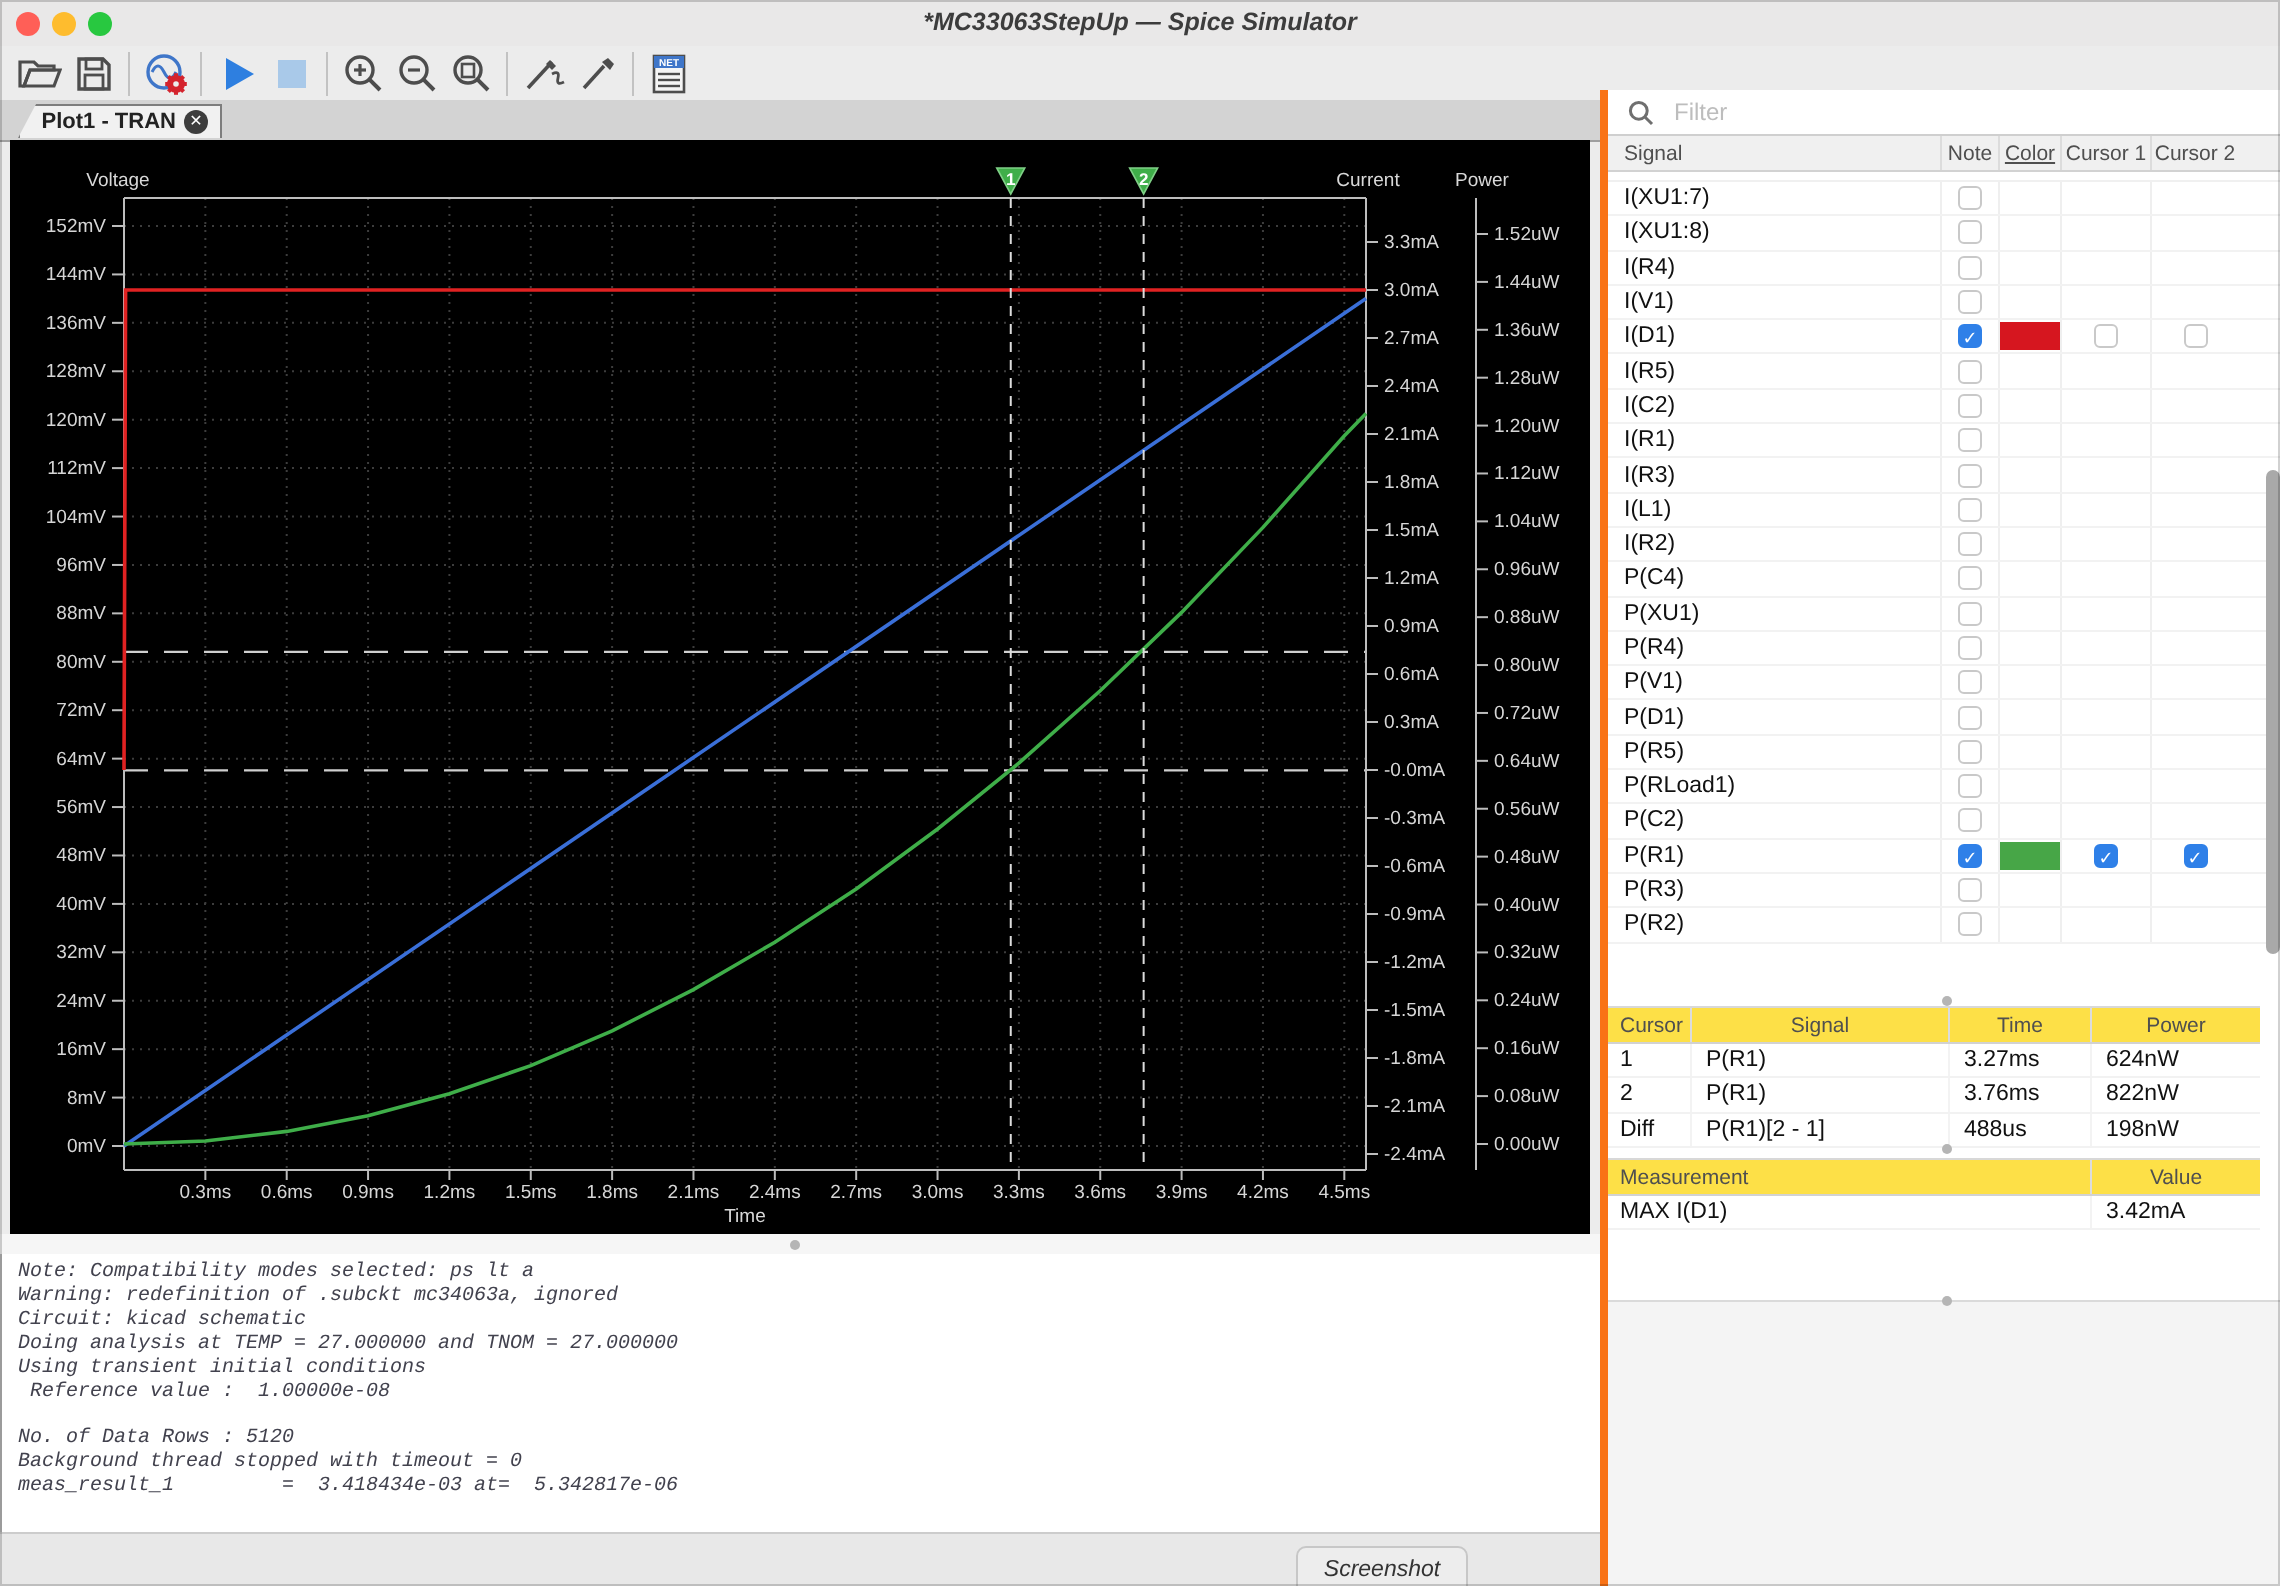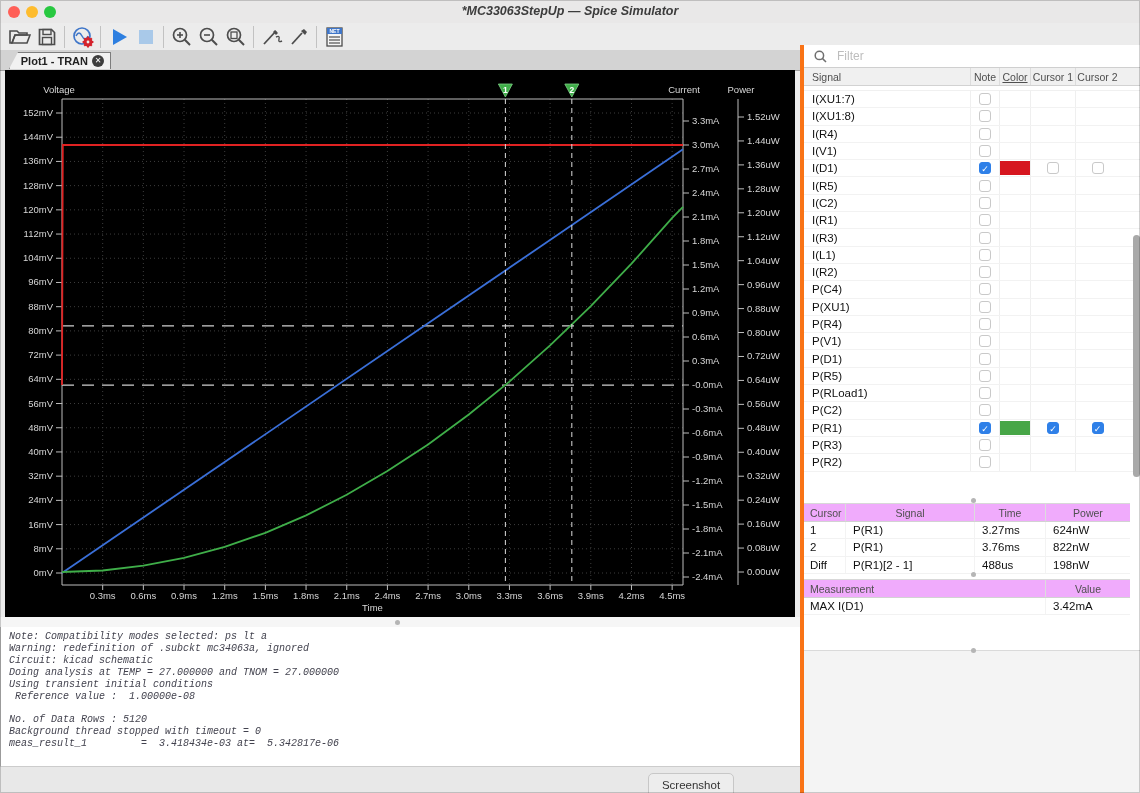--- a/index.html
+++ b/index.html
@@ -39,21 +39,21 @@
   .plotwrap{position:absolute;left:5px;top:70px;width:790px;height:547px;background:#000;}
 
   
   .hsplit{position:absolute;left:0;top:617px;width:800px;height:10px;background:#f6f6f6;}
   .dot{position:absolute;width:5px;height:5px;border-radius:50%;background:#b5b5b5;}
   .console{position:absolute;left:0;top:627px;width:800px;height:139px;background:#ffffff;
            border-left:1px solid #bdbdbd;box-sizing:border-box;}
   .console pre{margin:0;padding:4px 0 0 8px;font-family:"Liberation Mono","DejaVu Sans Mono",monospace;
            font-size:10px;line-height:11.9px;color:#42424e;font-style:italic;}
   .footer{position:absolute;left:0;top:766px;width:800px;height:27px;background:#e8e8e8;
-          border-top:1px solid #cccccc;}
+          border-top:1px solid #cccccc;font-style:italic;}
   .shot{position:absolute;left:648px;top:6px;width:84px;height:24px;background:#ededed;
         border:1px solid #c7c7c7;border-radius:5px 5px 0 0;text-align:center;
         font-size:11.5px;color:#333;line-height:22px;}
 
   
   .rightpanel{position:absolute;left:800px;top:45px;width:340px;height:748px;background:#fff;
               border-left:4px solid #f97316;box-sizing:border-box;}
   .filterrow{position:absolute;left:0;top:0;width:339px;height:22px;border-bottom:1px solid #cfcfcf;
              display:flex;align-items:center;}
   .filterrow svg{margin-left:10px;}
@@ -75,21 +75,21 @@
 
   .cb{width:12px;height:12px;border:1px solid #c9c9c9;border-radius:3px;background:#fff;
       font-size:9px;line-height:12px;text-align:center;color:transparent;box-sizing:border-box;}
   .cb.on{background:#2f80e8;border-color:#2f80e8;color:#fff;}
   .cb.on::after{content:"✓";}
   .swatch{width:33px;height:14px;}
 
   .vthumb{position:absolute;left:329px;top:190px;width:7px;height:242px;border-radius:4px;background:#a9a9a9;}
 
   .ctable{position:absolute;left:0;width:326px;font-size:11.5px;color:#111;}
-  .ctable .chead{display:flex;height:17px;background:#f0abfc;border-top:1px solid #d8d8d8;
+  .ctable .chead{display:flex;height:17px;background:#fde047;border-top:1px solid #d8d8d8;
                  border-bottom:1px solid #d2d2d2;font-size:10.5px;color:#4f4f4f;}
   .ctable .chead .hc{box-sizing:border-box;border-left:1px solid #dcdcdc;display:flex;align-items:center;justify-content:center;}
   .ctable .chead .hc:first-child{border-left:none;justify-content:flex-start;padding-left:6px;}
   .ctable .crow{display:flex;height:16.3px;border-bottom:1px solid #f2f2f2;}
   .ctable .crow .cc{box-sizing:border-box;border-left:1px solid #f3f3f3;display:flex;align-items:center;
                  padding-left:7px;}
   .ctable .crow .cc:first-child{border-left:none;padding-left:6px;}
   .cw0{width:41px;} .cw1{width:129px;} .cw2{width:71px;} .cw3{width:85px;}
   .mw0{width:241px;} .mw1{width:85px;}
 

